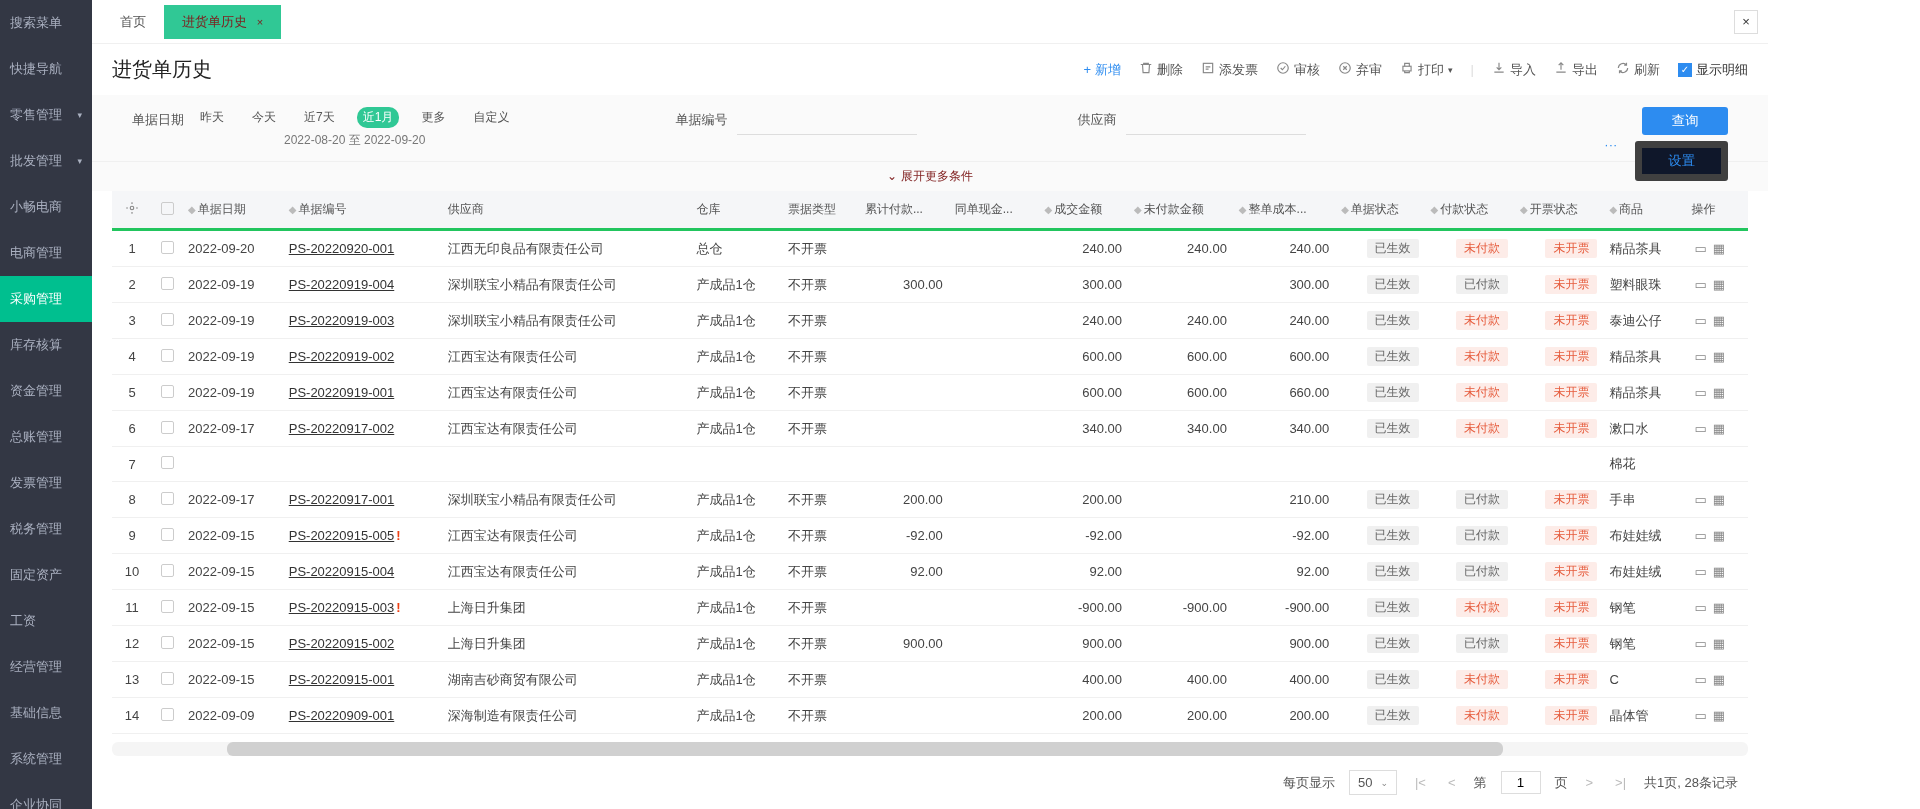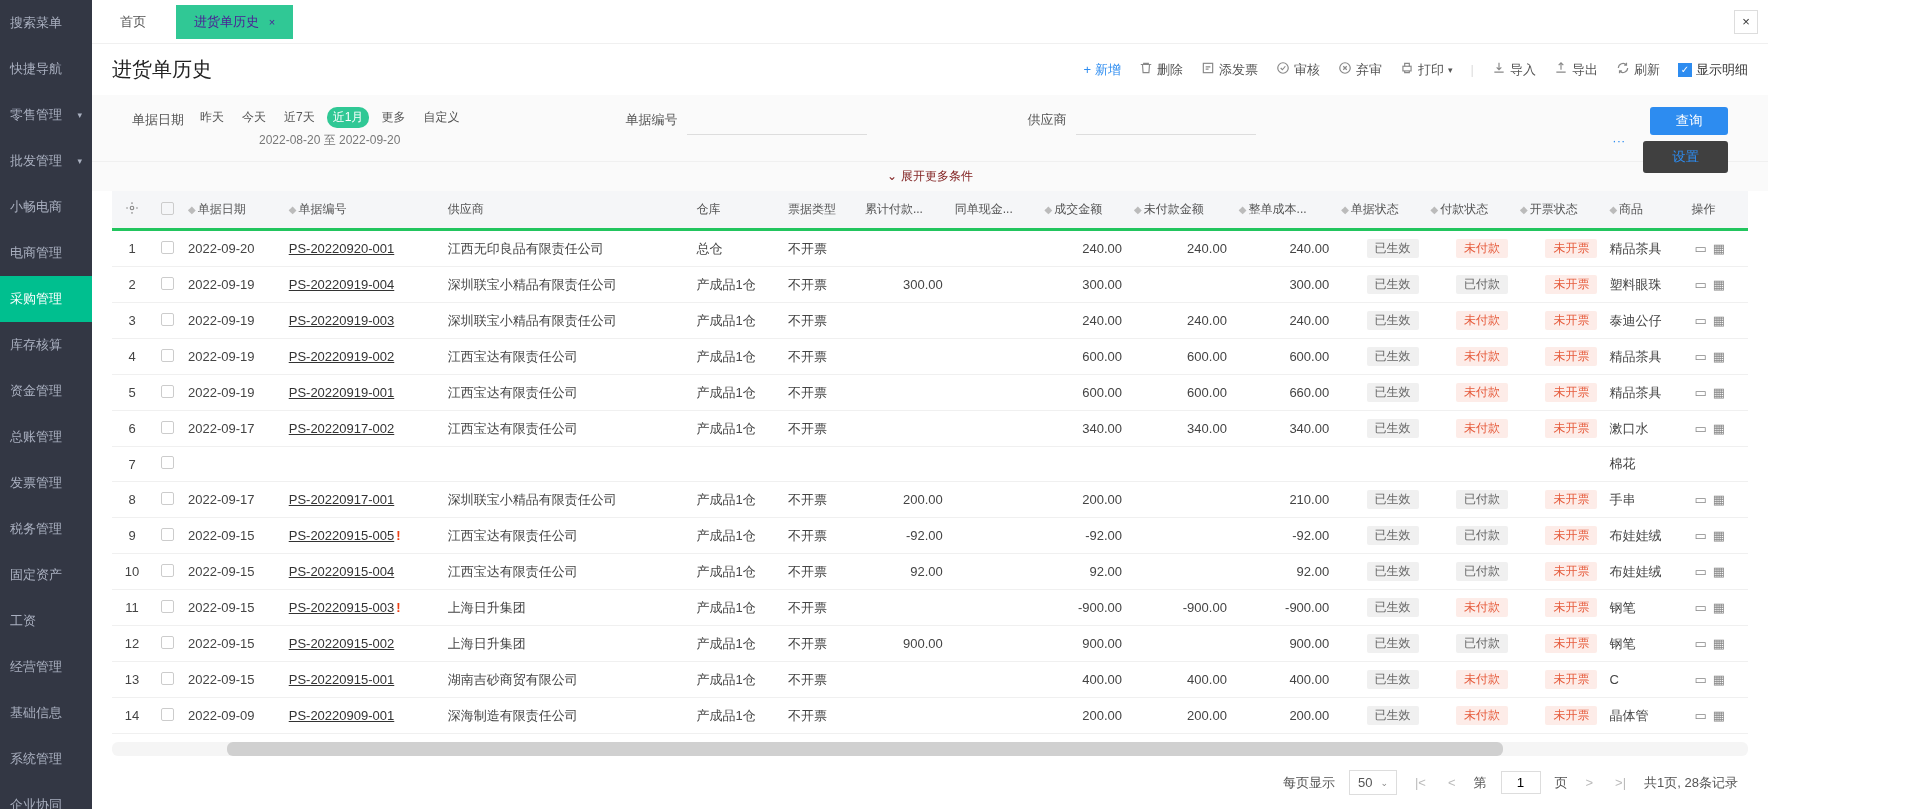--- a/index.html
+++ b/index.html
@@ -11,45 +11,45 @@
     .sidebar-item{padding:14px 10px;cursor:pointer;font-size:13px;display:flex;align-items:center;justify-content:space-between;}
     .sidebar-item.active{background:#00bf8f;color:#fff;}
     .sidebar-item .chevron{font-size:9px;}
     
     
     .main{flex:1;display:flex;flex-direction:column;overflow:hidden;}
     
     
     .tabs{height:44px;border-bottom:1px solid #f0f0f0;display:flex;align-items:center;padding:0 10px;position:relative;}
     .tab{padding:8px 18px;cursor:pointer;color:#555;}
-    .tab.active{background:#30c895;color:#4c1d95;position:relative;margin-left:12px;}
+    .tab.active{background:#30c895;color:#7f1d1d;position:relative;}
     .tab .close{margin-left:6px;font-size:11px;}
     .tabs-close{position:absolute;right:10px;width:24px;height:24px;border:1px solid #ddd;display:flex;align-items:center;justify-content:center;cursor:pointer;}
     
     
     .page-header{display:flex;align-items:center;justify-content:space-between;padding:12px 20px 12px 20px;}
     .page-title{font-size:20px;font-weight:500;color:#222;}
     .toolbar{display:flex;gap:18px;align-items:center;}
     .tool-btn{display:flex;align-items:center;gap:4px;cursor:pointer;font-size:13px;color:#555;}
     .tool-btn.primary{color:#2d8cf0;}
     .chk-label{display:flex;align-items:center;gap:4px;}
     .chk-box{width:14px;height:14px;background:#2d8cf0;color:#fff;display:flex;align-items:center;justify-content:center;font-size:10px;}
     
     
     .filter-bar{background:#fafafa;padding:12px 40px;display:flex;align-items:flex-start;gap:40px;position:relative;}
     .filter-group{display:flex;align-items:flex-start;gap:10px;}
     .filter-label{color:#555;padding-top:4px;}
-    .date-shortcuts{display:flex;gap:6px;align-items:center;justify-content:center;}
+    .date-shortcuts{display:flex;gap:16px;align-items:center;justify-content:center;}
     .date-btn{padding:2px 6px;cursor:pointer;font-size:12px;color:#555;}
     .date-btn.active{background:#30c895;color:#fff;border-radius:10px;}
     .date-range{font-size:12px;color:#777;margin-top:4px;text-align:center;}
     .filter-input{height:28px;border:none;border-bottom:1px solid #ddd;background:transparent;width:180px;outline:none;}
     .filter-actions{position:absolute;right:40px;display:flex;align-items:center;gap:10px;}
     .btn-query{background:#2d8cf0;color:#fff;padding:5px 16px;border:none;border-radius:3px;cursor:pointer;margin-left:7px;}
-    .btn-setting{background:#404040;color:#2d8cf0;padding:4px 26px;border:3px solid #404040;border-radius:3px;cursor:pointer;}
+    .btn-setting{background:#0f172a;color:#2d8cf0;padding:4px 26px;border:7px solid #404040;border-radius:3px;cursor:pointer;}
     .btn-more-dots{padding:4px 8px;color:#2d8cf0;cursor:pointer;}
     .expand-bar{text-align:center;padding:6px;font-size:12px;color:#7f1d1d;cursor:pointer;background:#fafafa;border-top:1px solid #f0f0f0;}
     
     
     .table-wrap{flex:1;overflow:auto;padding:0 20px;}
     table{width:100%;border-collapse:collapse;min-width:1500px;}
     th{background:#f5f6f8;padding:10px 6px;text-align:left;font-weight:normal;color:#555;font-size:12px;border-bottom:3px solid #22c55e;white-space:nowrap;}
     th .sort{color:#bbb;margin-right:2px;font-size:10px;}
     td{padding:8px 6px;border-bottom:1px solid #f0f0f0;font-size:13px;color:#444;white-space:nowrap;}
     .row-idx{text-align:center;width:40px;}

